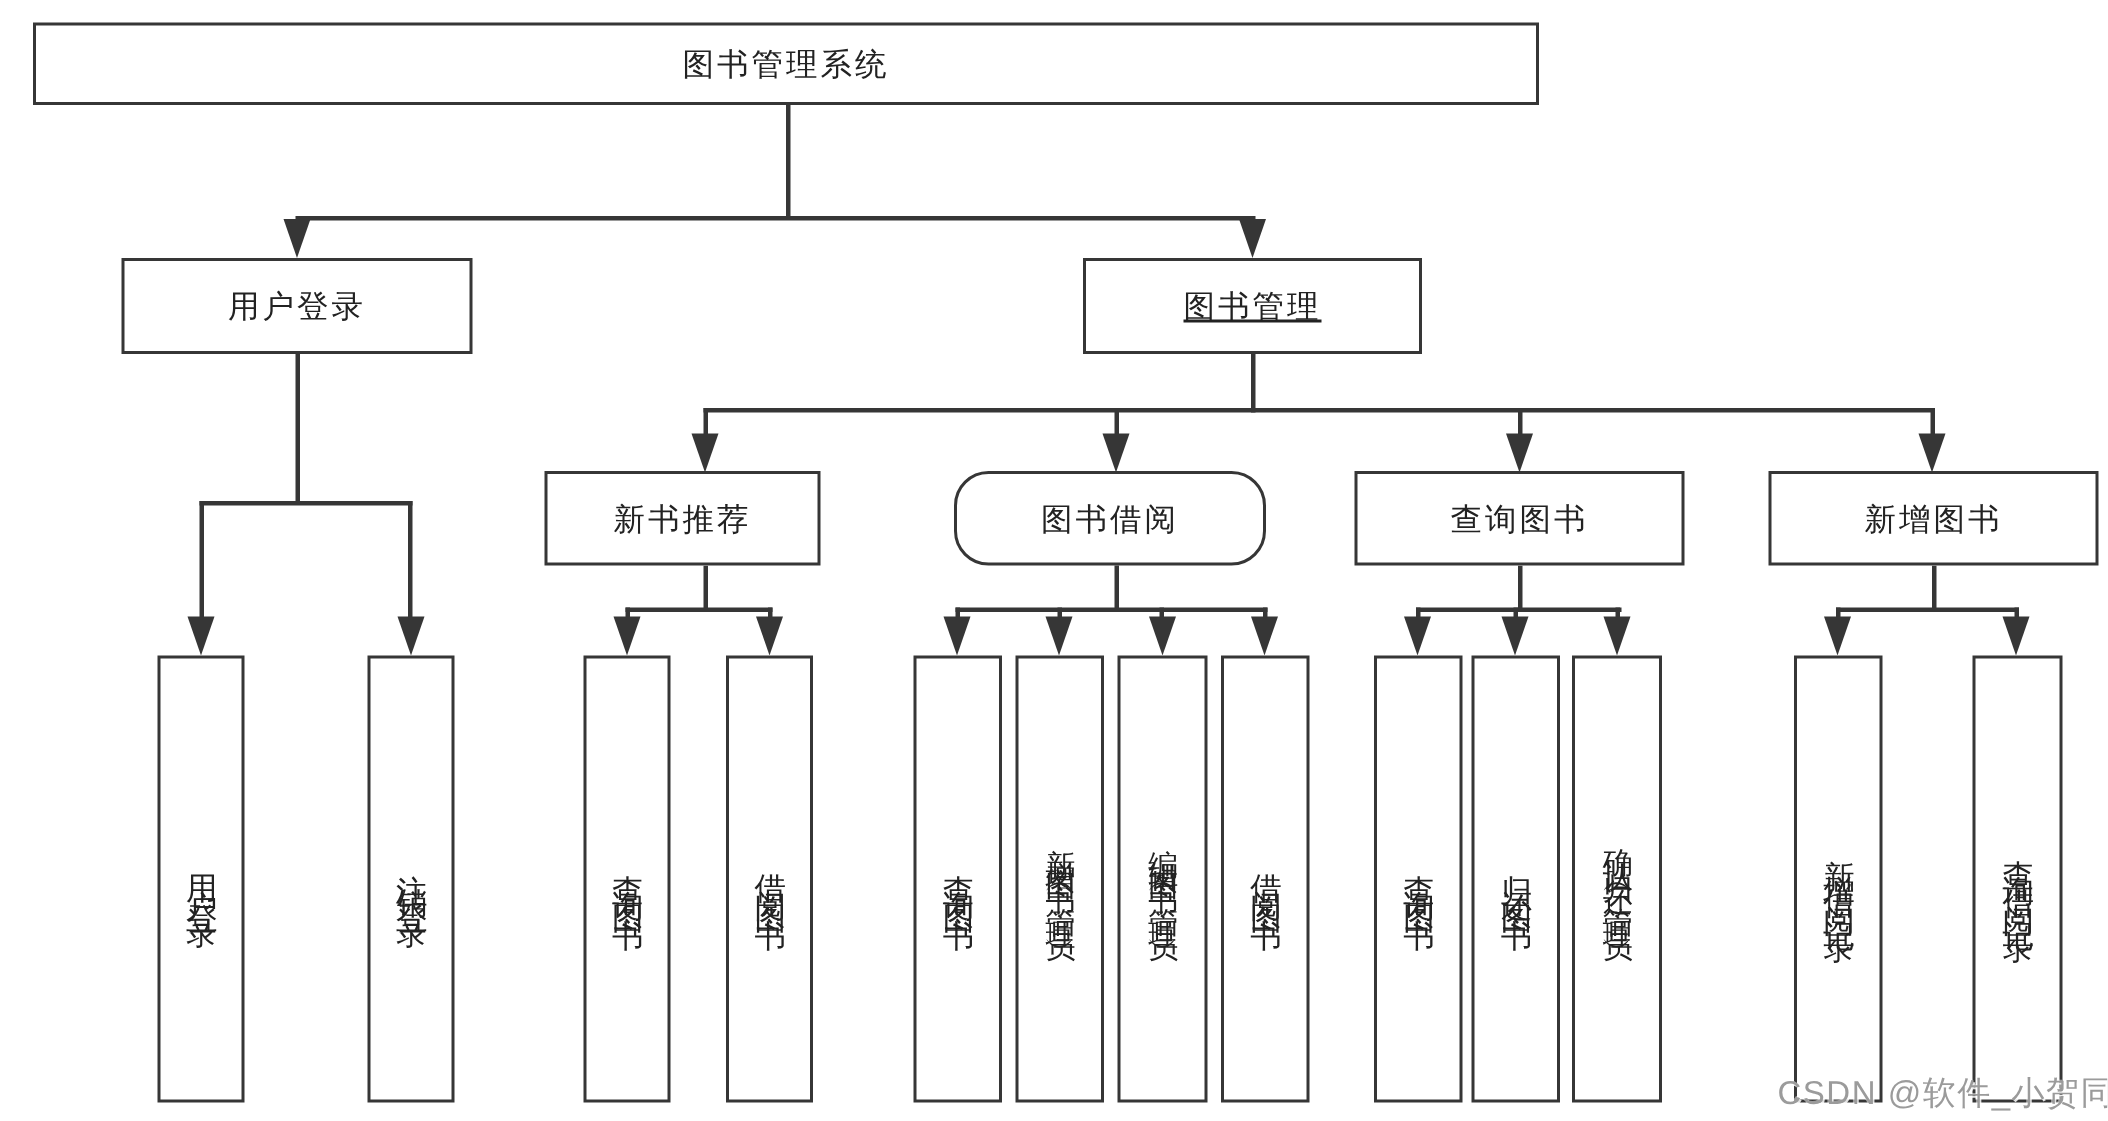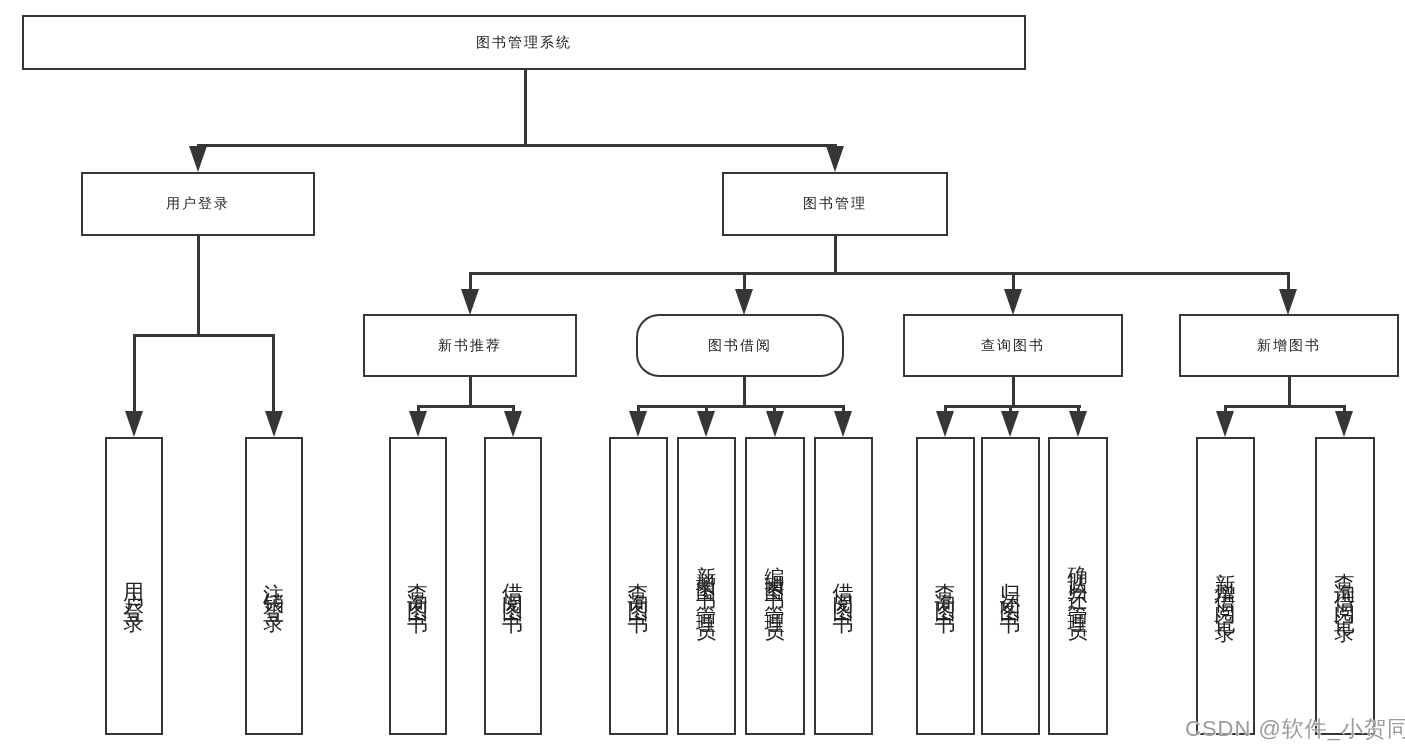--- a/index.html
+++ b/index.html
@@ -4,21 +4,21 @@
 <style>
   html,body{margin:0;padding:0;background:#ffffff;}
   .canvas{
     position:relative;width:1405px;height:747px;background:#ffffff;overflow:hidden;
     font-family:"Liberation Sans","DejaVu Sans",sans-serif;color:#222222;
   }
   .box{
     position:absolute;box-sizing:border-box;border:2px solid #363636;background:#ffffff;
     display:flex;align-items:center;justify-content:center;
   }
-  .hlabel{font-size:14px;letter-spacing:2px;color:#222222;white-space:nowrap;}
+  .hlabel{font-size:21px;letter-spacing:2px;color:#222222;white-space:nowrap;}
   .vlabel{
     writing-mode:vertical-rl;text-orientation:mixed;
     font-size:21px;letter-spacing:10px;color:#222222;line-height:1;
   }
   .vlabel.long{font-size:20px;letter-spacing:8px;}
   .hline{position:absolute;height:3px;background:#363636;}
   .vline{position:absolute;width:3px;background:#363636;}
   .arrow{
     position:absolute;width:0;height:0;
     border-left:9px solid transparent;border-right:9px solid transparent;
@@ -92,25 +92,25 @@
   <div class="arrow" style="left:1216px;top:411px;"></div>
   <div class="arrow" style="left:1335px;top:411px;"></div>
 
   <div class="box" style="left:22px;top:15px;width:1004px;height:55px;">
     <span class="hlabel">图书管理系统</span>
   </div>
 
   <div class="box" style="left:81px;top:172px;width:234px;height:64px;">
     <span class="hlabel">用户登录</span>
   </div>
-  <div class="box" style="left:722px;top:172px;width:226px;height:64px;">
+  <div class="box" style="left:722px;top:172px;width:226px;height:64px;text-decoration:underline;">
     <span class="hlabel">图书管理</span>
   </div>
 
-  <div class="box" style="left:363px;top:314px;width:214px;height:63px;">
+  <div class="box" style="left:363px;top:314px;width:184px;height:63px;">
     <span class="hlabel">新书推荐</span>
   </div>
   <div class="box" style="left:636px;top:314px;width:208px;height:63px;border-radius:23px;">
     <span class="hlabel">图书借阅</span>
   </div>
   <div class="box" style="left:903px;top:314px;width:220px;height:63px;">
     <span class="hlabel">查询图书</span>
   </div>
   <div class="box" style="left:1179px;top:314px;width:220px;height:63px;">
     <span class="hlabel">新增图书</span>

